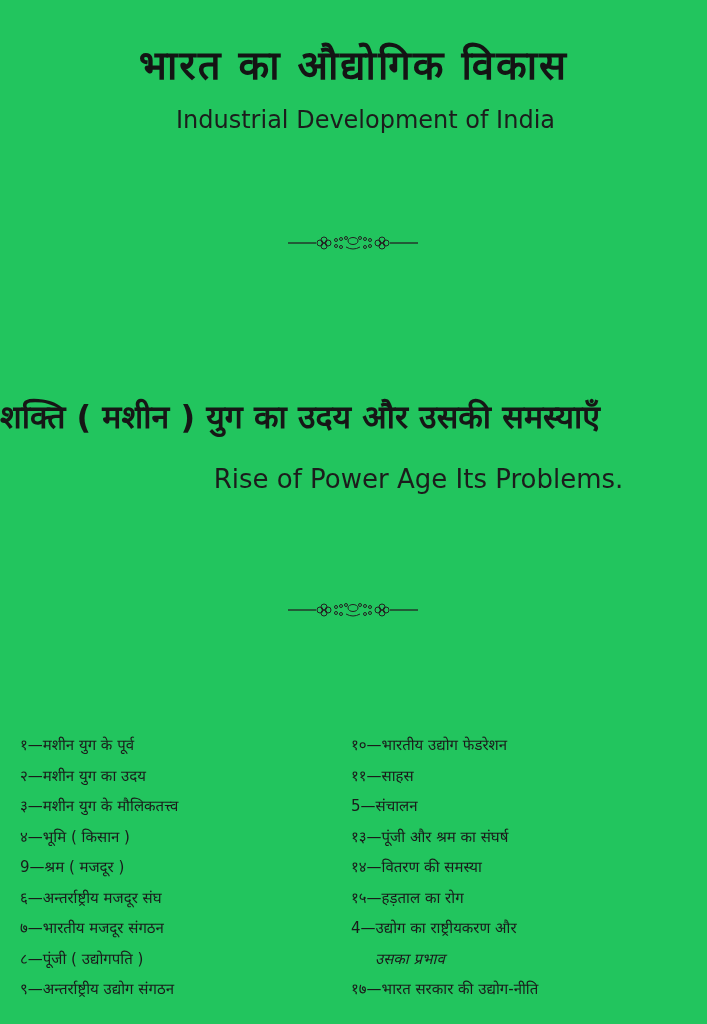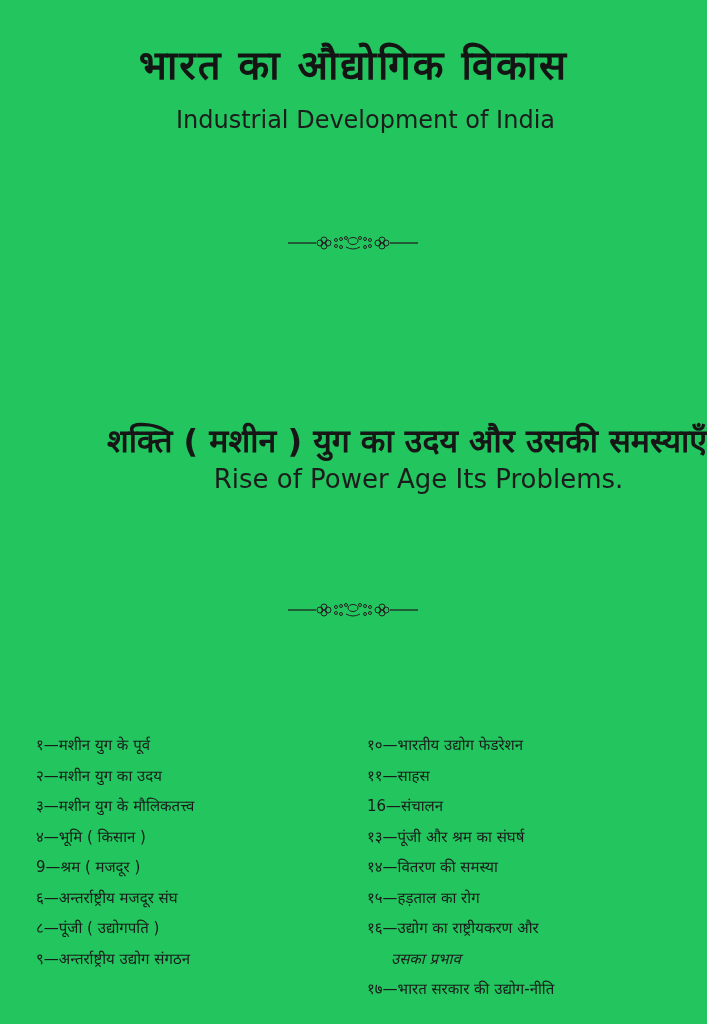--- a/index.html
+++ b/index.html
@@ -52,22 +52,22 @@
       display: flex;
       align-items: center;
       justify-content: center;
     }
     .ornament.one { top: 233px; }
     .ornament.two { top: 600px; }
     .section-hindi {
       position: absolute;
       left: 0;
       width: 707px;
-      top: 418px;
-      text-align: right;
+      top: 394px;
+      text-align: left;
       font-size: 32px;
       font-weight: bold;
       color: #161616;
       font-family: "DejaVu Sans", sans-serif;
     }
     .section-english {
       position: absolute;
       left: 0;
       width: 707px;
       top: 464px;
@@ -75,21 +75,21 @@
       font-size: 26px;
       color: #1c1c1c;
       font-family: "DejaVu Sans", sans-serif;
       padding-left: 40px;
       box-sizing: border-box;
       margin-left: 45px;
     }
     .toc {
       position: absolute;
       top: 730px;
-      left: 36px;
+      left: 20px;
       width: 650px;
       display: flex;
     }
     .toc-col {
       display: flex;
       flex-direction: column;
     }
     .toc-col.left { width: 332px; }
     .toc-col.right { width: 320px; }
     .toc-item {
@@ -175,29 +175,30 @@
   </div>
 
   <div class="toc">
     <div class="toc-col left">
       <div class="toc-item">१—मशीन युग के पूर्व</div>
       <div class="toc-item">२—मशीन युग का उदय</div>
       <div class="toc-item">३—मशीन युग के मौलिकतत्त्व</div>
       <div class="toc-item">४—भूमि ( किसान )</div>
       <div class="toc-item">9—श्रम ( मजदूर )</div>
       <div class="toc-item">६—अन्तर्राष्ट्रीय मजदूर संघ</div>
+      <div class="toc-item">७—भारतीय मजदूर संगठन</div>
       <div class="toc-item">८—पूंजी ( उद्योगपति )</div>
       <div class="toc-item">९—अन्तर्राष्ट्रीय उद्योग संगठन</div>
     </div>
     <div class="toc-col right">
       <div class="toc-item">१०—भारतीय उद्योग फेडरेशन</div>
       <div class="toc-item">११—साहस</div>
-      <div class="toc-item">16—संचालन</div>
+      <div class="toc-item">5—संचालन</div>
       <div class="toc-item">१३—पूंजी और श्रम का संघर्ष</div>
       <div class="toc-item">१४—वितरण की समस्या</div>
       <div class="toc-item">१५—हड़ताल का रोग</div>
-      <div class="toc-item">१६—उद्योग का राष्ट्रीयकरण और</div>
+      <div class="toc-item">4—उद्योग का राष्ट्रीयकरण और</div>
       <div class="toc-item cont">उसका प्रभाव</div>
       <div class="toc-item">१७—भारत सरकार की उद्योग-नीति</div>
     </div>
   </div>
 
 </div>
 
 </body></html>

